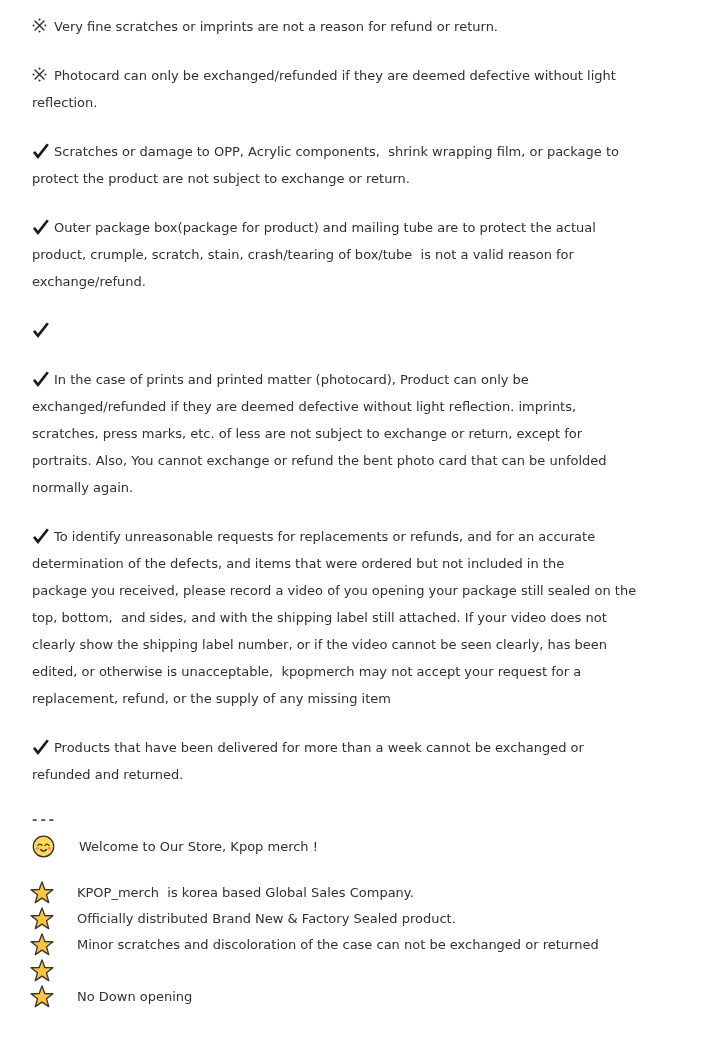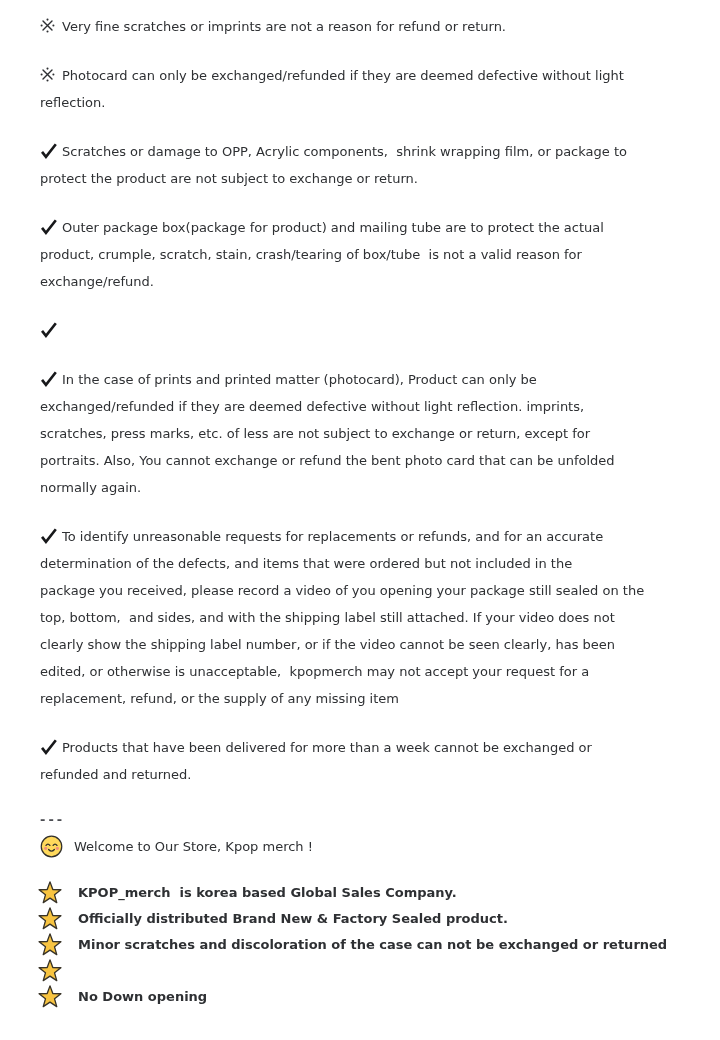--- a/index.html
+++ b/index.html
@@ -2,21 +2,21 @@
 <html><head>
 <meta charset="utf-8">
 <style>
   html, body { margin: 0; padding: 0; background: #ffffff; }
   .page {
     position: relative;
     width: 720px;
     height: 1040px;
     box-sizing: border-box;
     background: #ffffff;
-    padding: 13px 24px 0 40px;
+    padding: 13px 24px 0 32px;
     overflow: hidden;
     font-family: "DejaVu Sans", sans-serif;
     font-size: 13px;
     line-height: 27px;
     color: #2e3033;
   }
   .para { margin: 0 0 22px 0; }
   .ptext { white-space: pre-wrap; }
   .icon { display: inline-block; }
   .icon-ref  { width: 15px; height: 15px; vertical-align: -2px; margin-right: 7px; }
@@ -24,32 +24,31 @@
   .divider {
     margin: 0 0 3px 0;
     line-height: 20px;
     font-weight: 700;
     letter-spacing: 3px;
     color: #4b4d52;
   }
   .welcome {
     display: flex;
     align-items: center;
-    gap: 11px;
+    gap: 24px;
     height: 27px;
     margin: 0 0 19px 0;
   }
   .icon-smiley { width: 23px; height: 23px; flex: 0 0 auto; }
   .highlights { list-style: none; margin: 0; padding: 0; }
   .highlights li {
     display: flex;
     align-items: center;
-    gap: 15px;
+    gap: 22px;
     height: 26px;
-    font-weight: bold;
   }
   .icon-star { width: 26px; height: 25px; flex: 0 0 auto; margin-left: -3px; }
   .hl-text { white-space: pre-wrap; }
 </style>
 </head>
 <body>
 
 <svg width="0" height="0" style="position:absolute" aria-hidden="true">
   <defs>
     <symbol id="sym-ref" viewBox="0 0 16 16">

